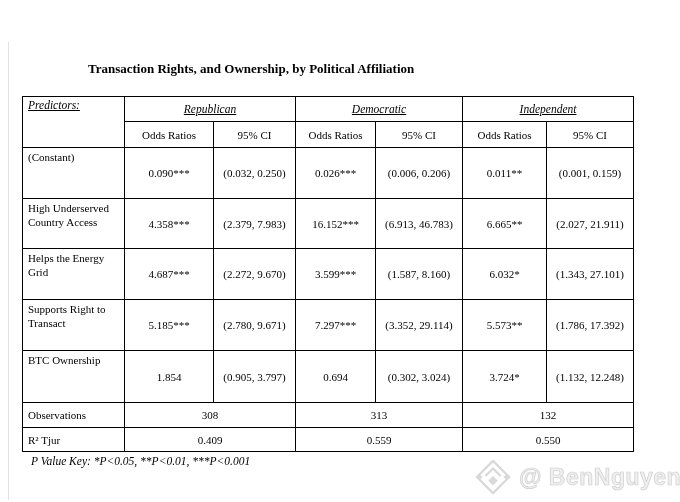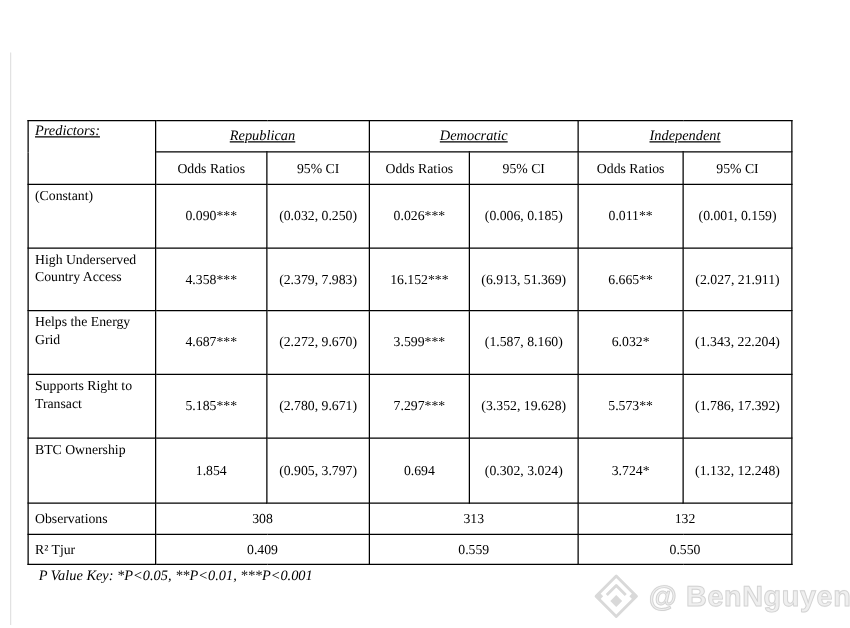--- a/index.html
+++ b/index.html
@@ -122,20 +122,21 @@
     white-space: nowrap;
   }
   .watermark svg { display: block; }
 </style>
 </head>
 <body>
 
 <div class="page-edge"></div>
 
 <div class="figure-title">
+  <span>Transaction Rights, and Ownership, by Political Affiliation</span>
 </div>
 
 <table class="results">
   <colgroup>
     <col style="width:102px">
       <col style="width:89px">
       <col style="width:82px">
     <col style="width:80px">
       <col style="width:87px">
       <col style="width:84px">
@@ -154,48 +155,48 @@
     <th class="hdr-sub">Odds Ratios</th>
     <th class="hdr-sub">95% CI</th>
     <th class="hdr-sub">Odds Ratios</th>
     <th class="hdr-sub">95% CI</th>
   </tr>
   <tr class="rd">
     <td class="cell-label">(Constant)</td>
     <td class="cell-val">0.090***</td>
     <td class="cell-val">(0.032, 0.250)</td>
     <td class="cell-val">0.026***</td>
-    <td class="cell-val">(0.006, 0.185)</td>
+    <td class="cell-val">(0.006, 0.206)</td>
     <td class="cell-val">0.011**</td>
     <td class="cell-val">(0.001, 0.159)</td>
   </tr>
   <tr class="rd2">
     <td class="cell-label">High Underserved Country Access</td>
     <td class="cell-val">4.358***</td>
     <td class="cell-val">(2.379, 7.983)</td>
     <td class="cell-val">16.152***</td>
-    <td class="cell-val">(6.913, 51.369)</td>
+    <td class="cell-val">(6.913, 46.783)</td>
     <td class="cell-val">6.665**</td>
     <td class="cell-val">(2.027, 21.911)</td>
   </tr>
   <tr class="rd">
     <td class="cell-label">Helps the Energy Grid</td>
     <td class="cell-val">4.687***</td>
     <td class="cell-val">(2.272, 9.670)</td>
     <td class="cell-val">3.599***</td>
     <td class="cell-val">(1.587, 8.160)</td>
     <td class="cell-val">6.032*</td>
-    <td class="cell-val">(1.343, 22.204)</td>
+    <td class="cell-val">(1.343, 27.101)</td>
   </tr>
   <tr class="rd">
     <td class="cell-label">Supports Right to Transact</td>
     <td class="cell-val">5.185***</td>
     <td class="cell-val">(2.780, 9.671)</td>
     <td class="cell-val">7.297***</td>
-    <td class="cell-val">(3.352, 19.628)</td>
+    <td class="cell-val">(3.352, 29.114)</td>
     <td class="cell-val">5.573**</td>
     <td class="cell-val">(1.786, 17.392)</td>
   </tr>
   <tr class="rd5">
     <td class="cell-label">BTC Ownership</td>
     <td class="cell-val">1.854</td>
     <td class="cell-val">(0.905, 3.797)</td>
     <td class="cell-val">0.694</td>
     <td class="cell-val">(0.302, 3.024)</td>
     <td class="cell-val">3.724*</td>

